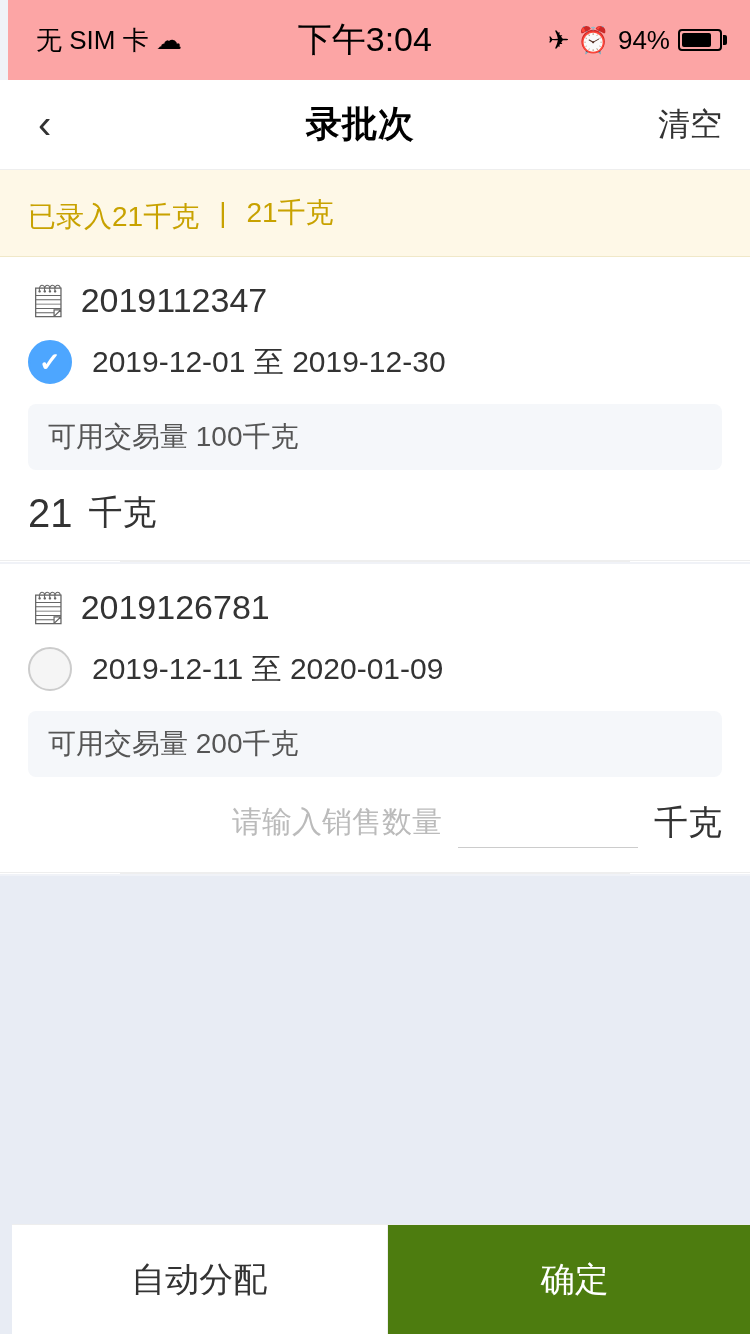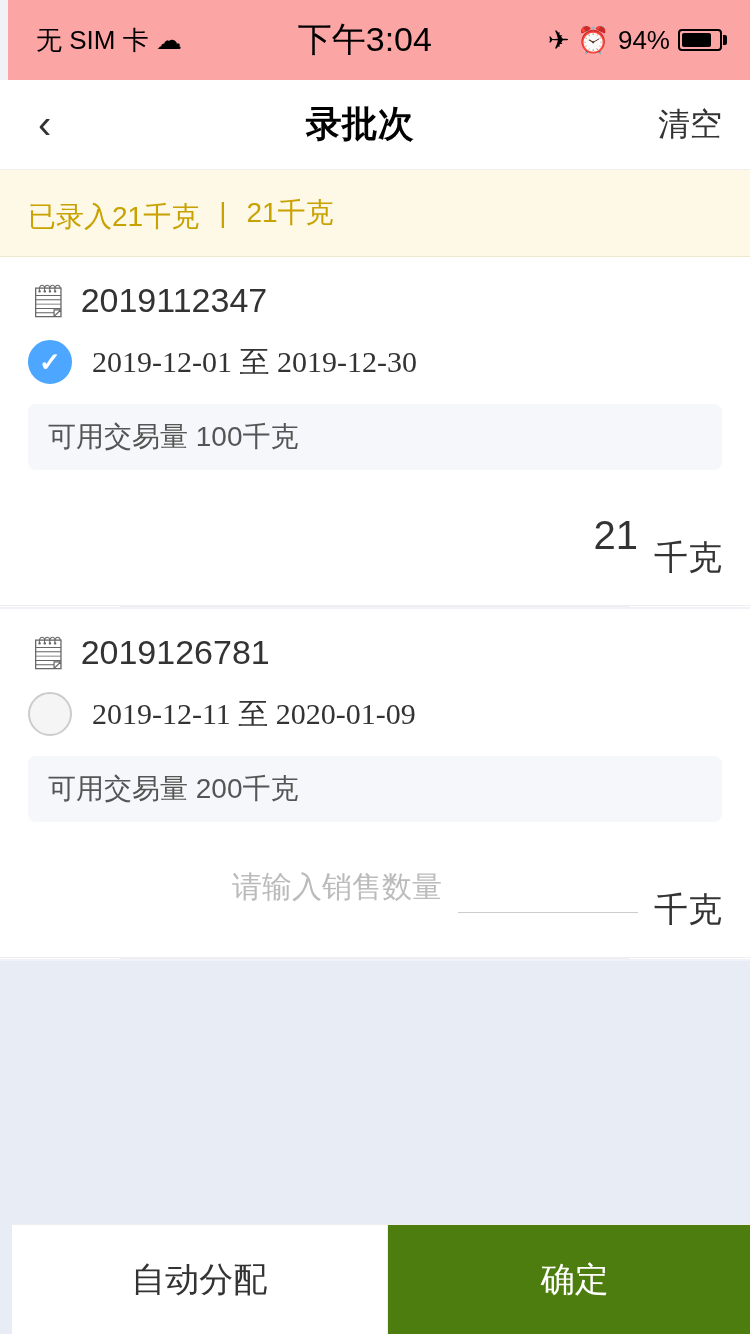--- a/index.html
+++ b/index.html
@@ -137,21 +137,20 @@
     .batch-number {
       font-size: 34px;
       font-weight: 400;
       color: #333;
     }
     .batch-date-row {
       display: flex;
       align-items: center;
       padding: 10px 28px;
       gap: 20px;
-      font-family: Liberation Serif, serif;
     }
     .radio-circle {
       width: 44px;
       height: 44px;
       border-radius: 50%;
       border: 2px solid #ccc;
       background: #f5f5f5;
       flex-shrink: 0;
       display: flex;
       align-items: center;
@@ -175,34 +174,33 @@
       margin: 10px 28px 0 28px;
       background: #f5f7fa;
       border-radius: 8px;
       padding: 14px 20px;
       font-size: 28px;
       color: #555;
     }
     .batch-input-row {
       display: flex;
       align-items: center;
-      justify-content: flex-end;
+      justify-content: flex-start;
       padding: 20px 28px 24px 28px;
       gap: 16px;
       border-bottom: 1px solid #eee;
     }
     .batch-value {
       font-size: 40px;
       font-weight: 400;
       color: #333;
     }
     .batch-unit {
       font-size: 34px;
       color: #333;
-      margin-top: 45px;
     }
     .input-underline {
       border: none;
       border-bottom: 1.5px solid #ccc;
       background: transparent;
       font-size: 36px;
       color: #333;
       text-align: right;
       width: 180px;
       outline: none;

